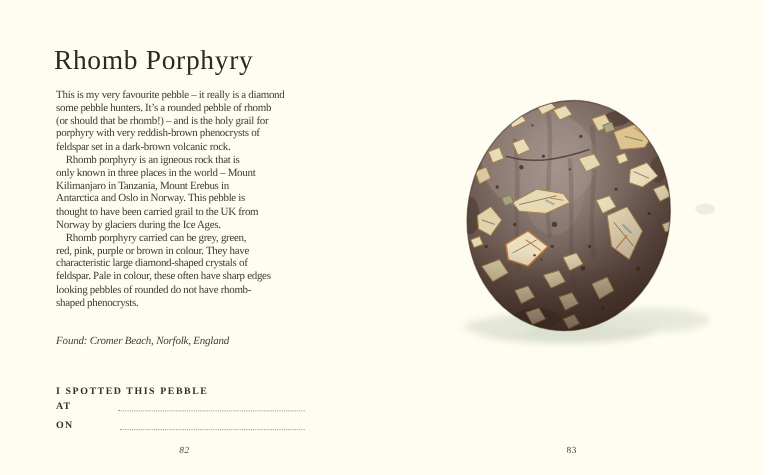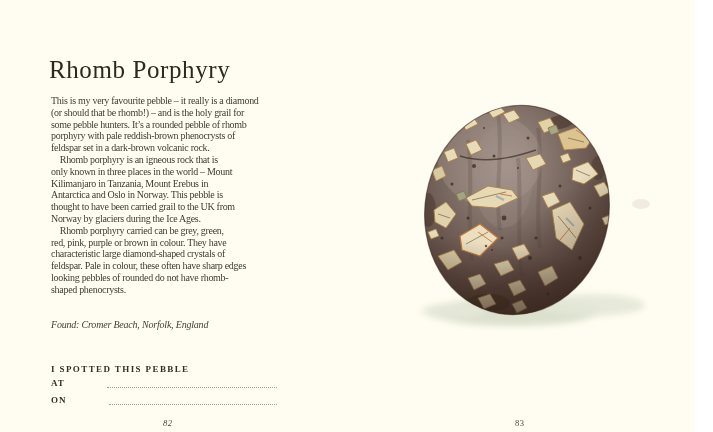--- a/index.html
+++ b/index.html
@@ -5,21 +5,21 @@
   html,body{margin:0;padding:0;}
   body{
     width:713px;height:432px;position:relative;overflow:hidden;
     background:#ffffff;
     font-family:"Liberation Serif","DejaVu Serif",serif;
   }
   .spread{
     position:absolute;left:0;top:0;width:695px;height:432px;
     background:#fffdf1;
   }
-  .page{position:absolute;inset:0;margin-top:14px;}
+  .page{position:absolute;inset:0;}
   .title{
     position:absolute;left:49px;top:42px;margin:0;
     font-size:25px;font-weight:400;letter-spacing:0.6px;
     color:#2c2923;line-height:1.1;white-space:nowrap;
   }
   .body-text{
     position:absolute;left:51px;top:81px;width:250px;
     font-size:10px;line-height:11.8px;letter-spacing:-0.3px;
     color:#3f3b32;
   }
@@ -57,23 +57,23 @@
 <body>
 
 <div class="spread">
 
   <section class="page">
     <h1 class="title">Rhomb Porphyry</h1>
 
     <div class="body-text">
 
     <div class="body-line">This is my very favourite pebble – it really is a diamond</div>
+        <div class="body-line">some pebble hunters. It’s a rounded pebble of rhomb</div>
         <div class="body-line">(or should that be rhomb!) – and is the holy grail for</div>
-        <div class="body-line">some pebble hunters. It’s a rounded pebble of rhomb</div>
-        <div class="body-line">porphyry with pale reddish-brown phenocrysts of</div>
+        <div class="body-line">porphyry with very reddish-brown phenocrysts of</div>
         <div class="body-line">feldspar set in a dark-brown volcanic rock.</div>
         <div class="body-line">    Rhomb porphyry is an igneous rock that is</div>
         <div class="body-line">only known in three places in the world – Mount</div>
         <div class="body-line">Kilimanjaro in Tanzania, Mount Erebus in</div>
         <div class="body-line">Antarctica and Oslo in Norway. This pebble is</div>
         <div class="body-line">thought to have been carried grail to the UK from</div>
         <div class="body-line">Norway by glaciers during the Ice Ages.</div>
         <div class="body-line">    Rhomb porphyry carried can be grey, green,</div>
         <div class="body-line">red, pink, purple or brown in colour. They have</div>
         <div class="body-line">characteristic large diamond-shaped crystals of</div>

